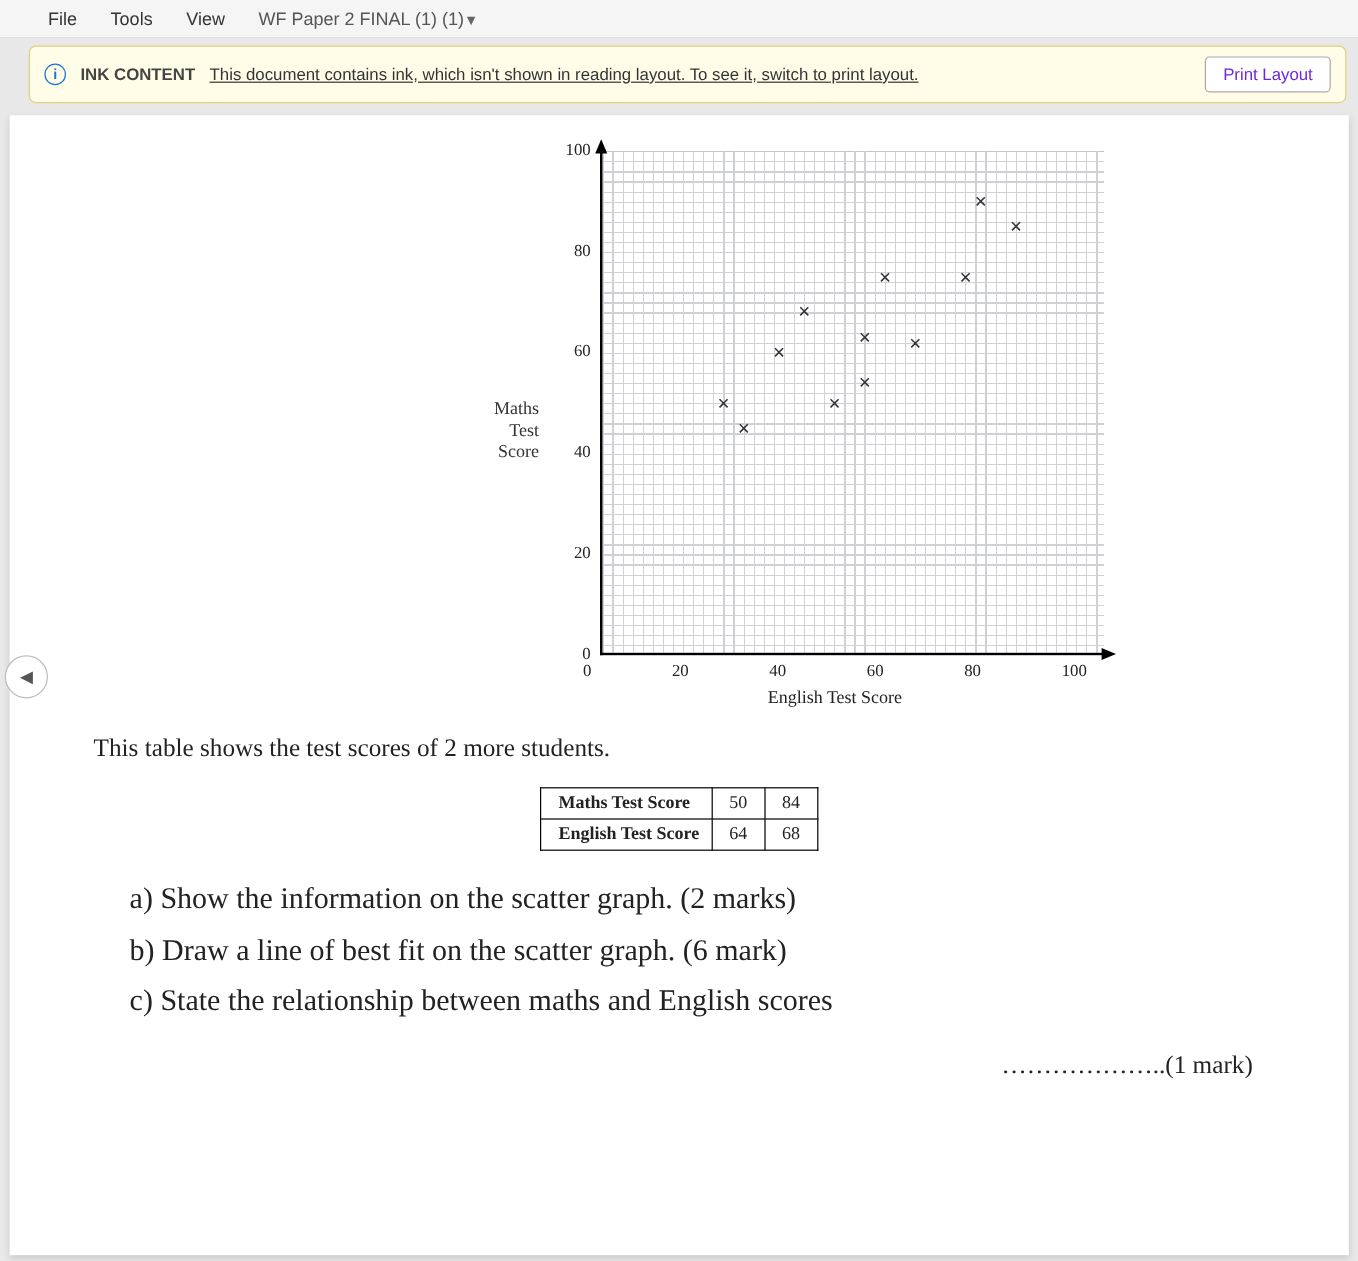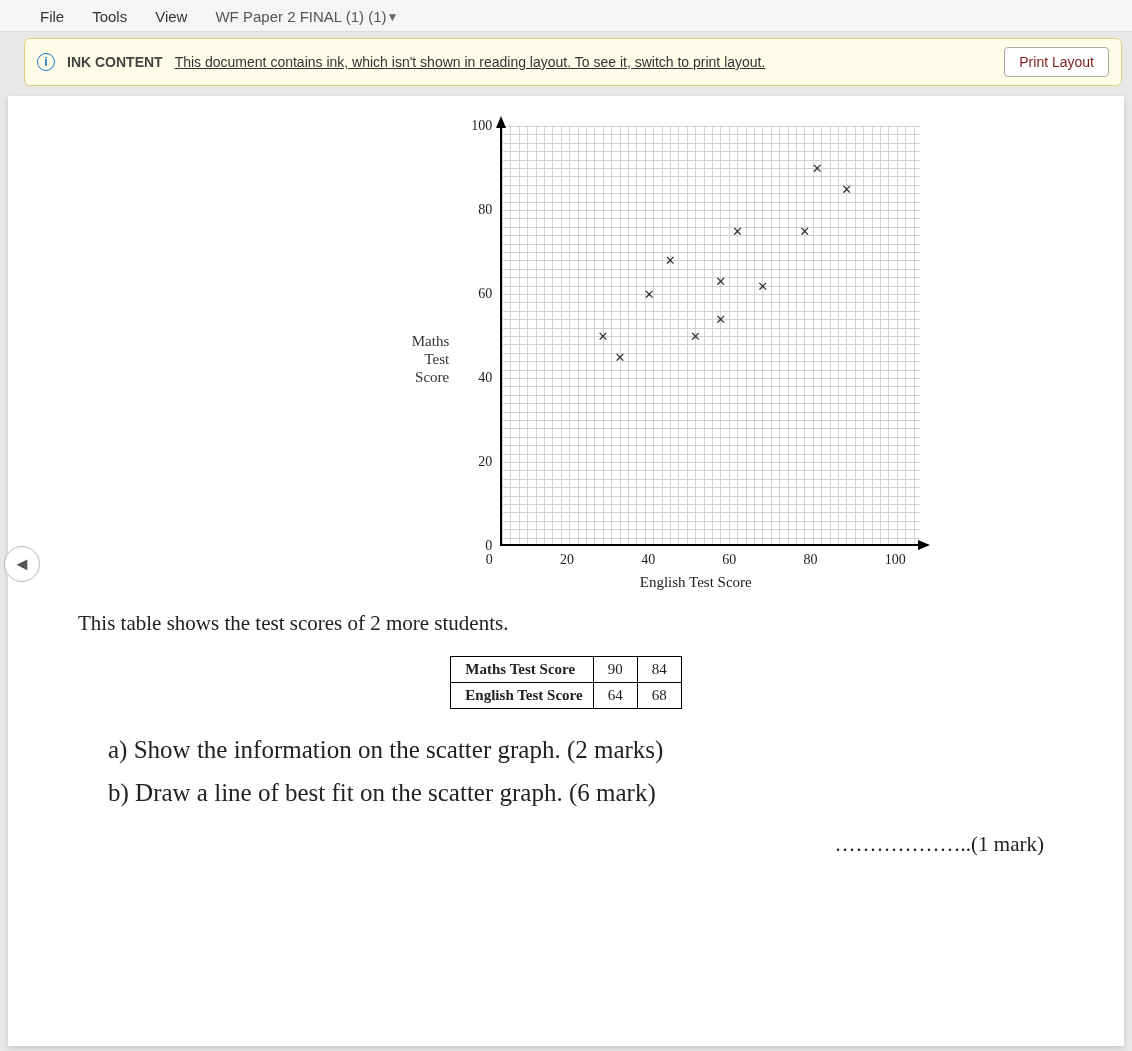--- a/index.html
+++ b/index.html
@@ -49,21 +49,21 @@
     font-weight: bold;
   }
   .ink-label { color: #444; font-weight: 600; }
   .ink-msg { color: #333; text-decoration: underline; flex: 1; }
   .print-btn {
     border: 1px solid #aaa;
     border-radius: 4px;
     background: #fff;
     padding: 6px 14px;
     font-size: 14px;
-    color: #7f1d1d;
+    color: #6d28d9;
     cursor: pointer;
   }
   .page {
     background: #fff;
     margin: 10px 8px 0 8px;
     padding: 30px 50px 20px 50px;
     min-height: 950px;
     box-shadow: 0 2px 6px rgba(0,0,0,0.15);
     position: relative;
     font-family: "Times New Roman", serif;
@@ -230,30 +230,31 @@
       <div class="xlabel">English Test Score</div>
     </div>
   </div>
 
   <p class="intro">This table shows the test scores of 2 more students.</p>
 
   <table class="score">
     <tbody>
         <tr>
       <th>Maths Test Score</th>
-      <td>90</td>
+      <td>50</td>
       <td>84</td>
     </tr>
     <tr>
       <th>English Test Score</th>
       <td>64</td>
       <td>68</td>
     </tr>
   </tbody>
     </table>
 
   <div class="questions">
     <div>a) Show the information on the scatter graph. (2 marks)</div>
     <div>b) Draw a line of best fit on the scatter graph. (6 mark)</div>
+    <div>c) State the relationship between maths and English scores</div>
   </div>
   <div class="mark-right">………………..(1 mark)</div>
 
 </div>
 
 </body></html>

